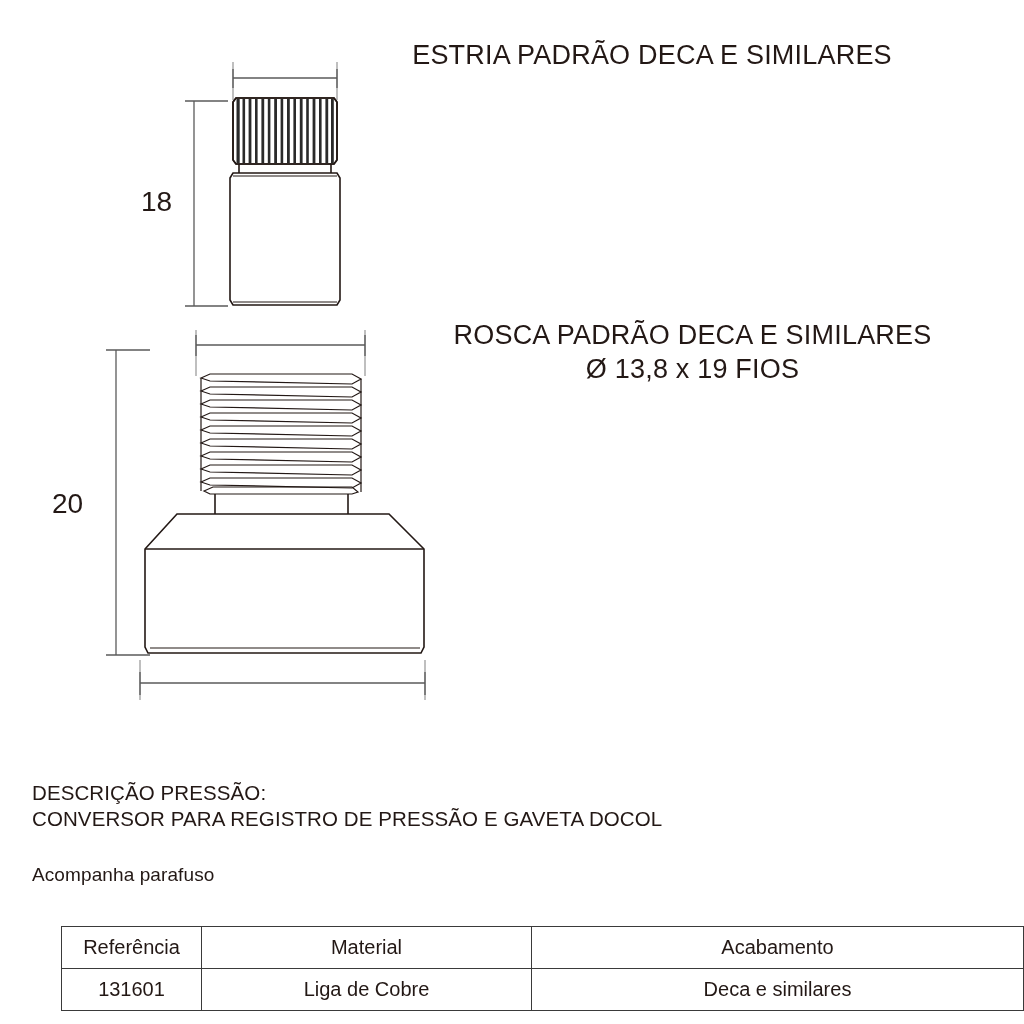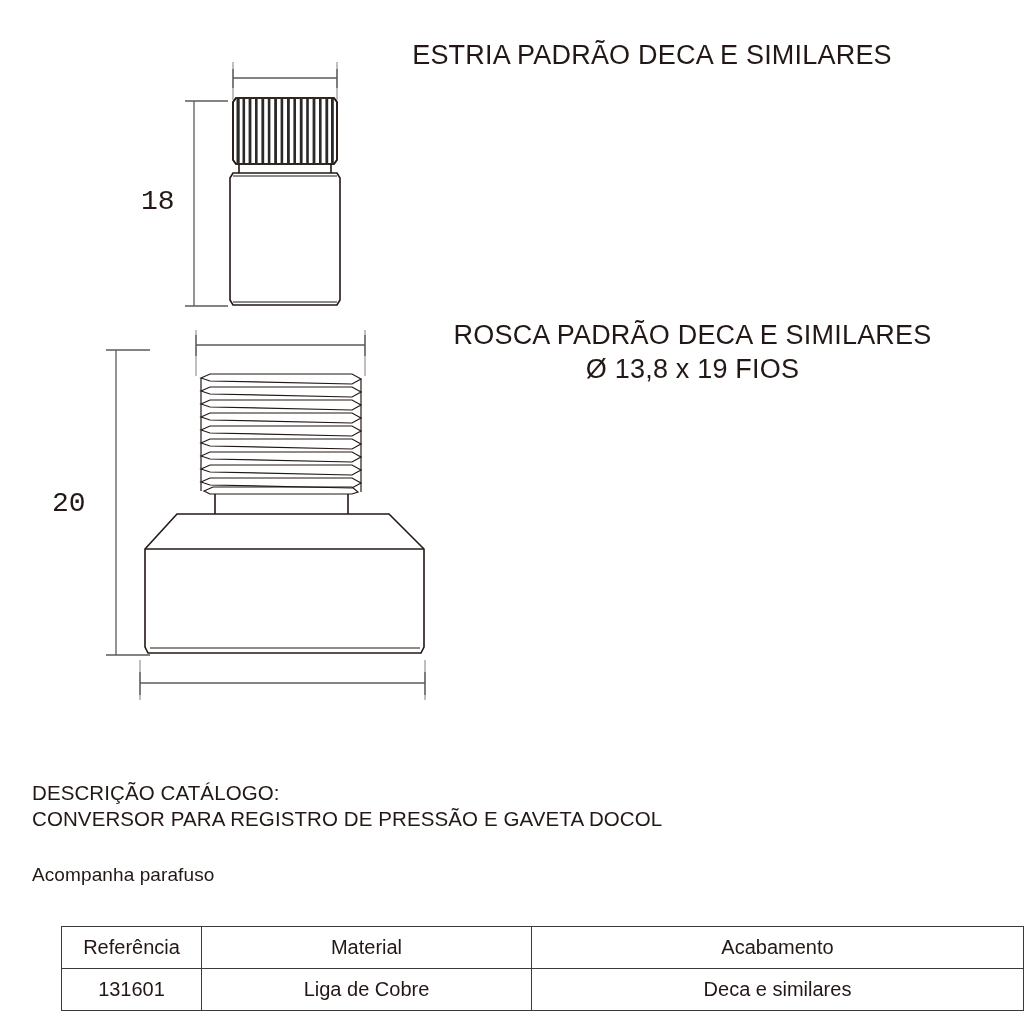--- a/index.html
+++ b/index.html
@@ -44,21 +44,21 @@
   .callout .line1 { font-size: 27px; line-height: 34px; }
   .callout .line2 { font-size: 27px; line-height: 34px; }
 
   #spline-callout { left: 352px; top: 38px; width: 600px; }
   #thread-callout { left: 400px; top: 318px; width: 585px; }
 
   .dim-label {
     position: absolute;
     font-size: 28px;
     color: #231815;
-    font-family: Liberation Mono, monospace;
+    font-family: Liberation Sans, sans-serif;
     white-space: nowrap;
   }
   #dim-18 { left: 141px; top: 186px; }
   #dim-24 { left: 52px; top: 488px; }
 
   #base-dia-label {
     position: absolute;
     left: 120px;
     top: 700px;
     font-size: 28px;
@@ -255,21 +255,21 @@
   <div class="callout" id="thread-callout">
     <div class="line1">ROSCA PADRÃO DECA E SIMILARES</div>
     <div class="line2">Ø 13,8 x 19 FIOS</div>
   </div>
 
   <div class="dim-label" id="dim-18">18</div>
   <div class="dim-label" id="dim-24">20</div>
 
 
   <div id="description-block">
-    <div class="desc-heading">DESCRIÇÃO CATÁLOGO:</div>
+    <div class="desc-heading">DESCRIÇÃO PRESSÃO:</div>
     <div class="desc-body">CONVERSOR PARA REGISTRO DE PRESSÃO E GAVETA DOCOL</div>
     <div class="desc-note">Acompanha parafuso</div>
   </div>
 
   <table id="spec-table">
     <colgroup>
         <col class="c1">
         <col class="c2">
         <col class="c3">
       </colgroup>

